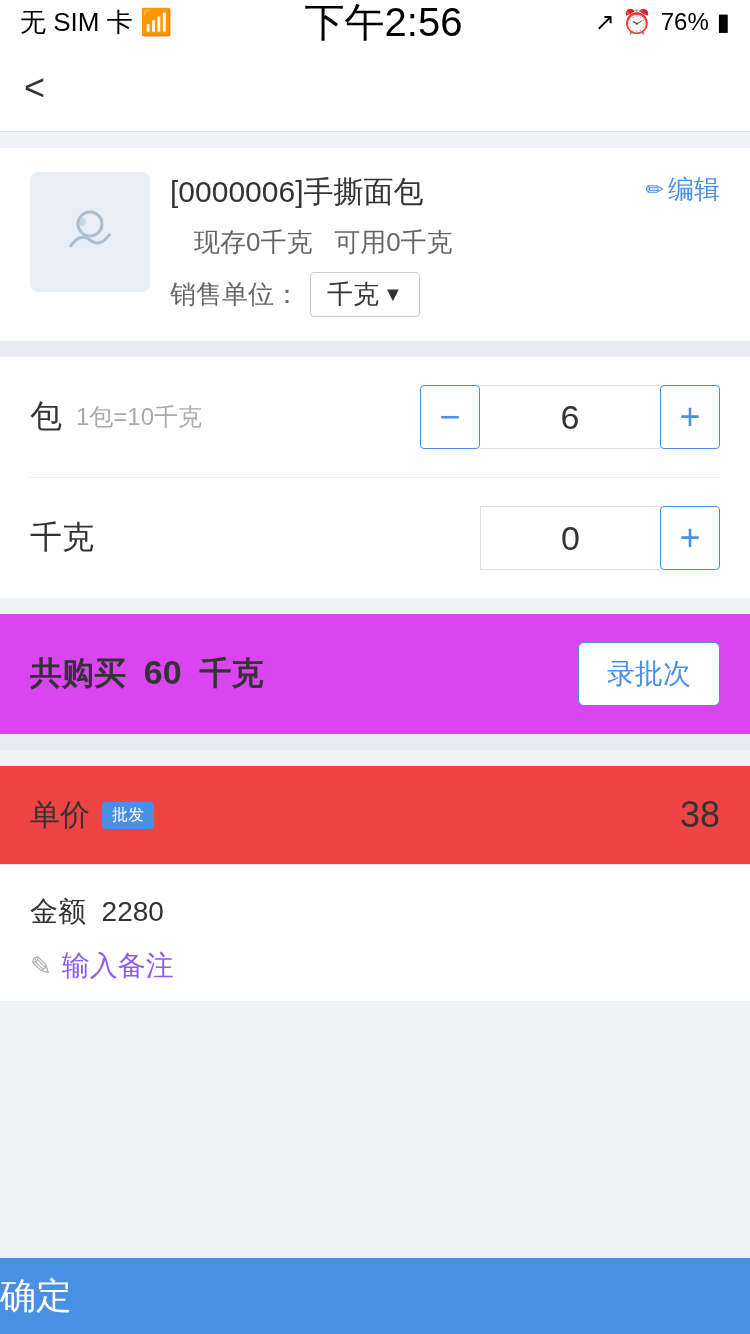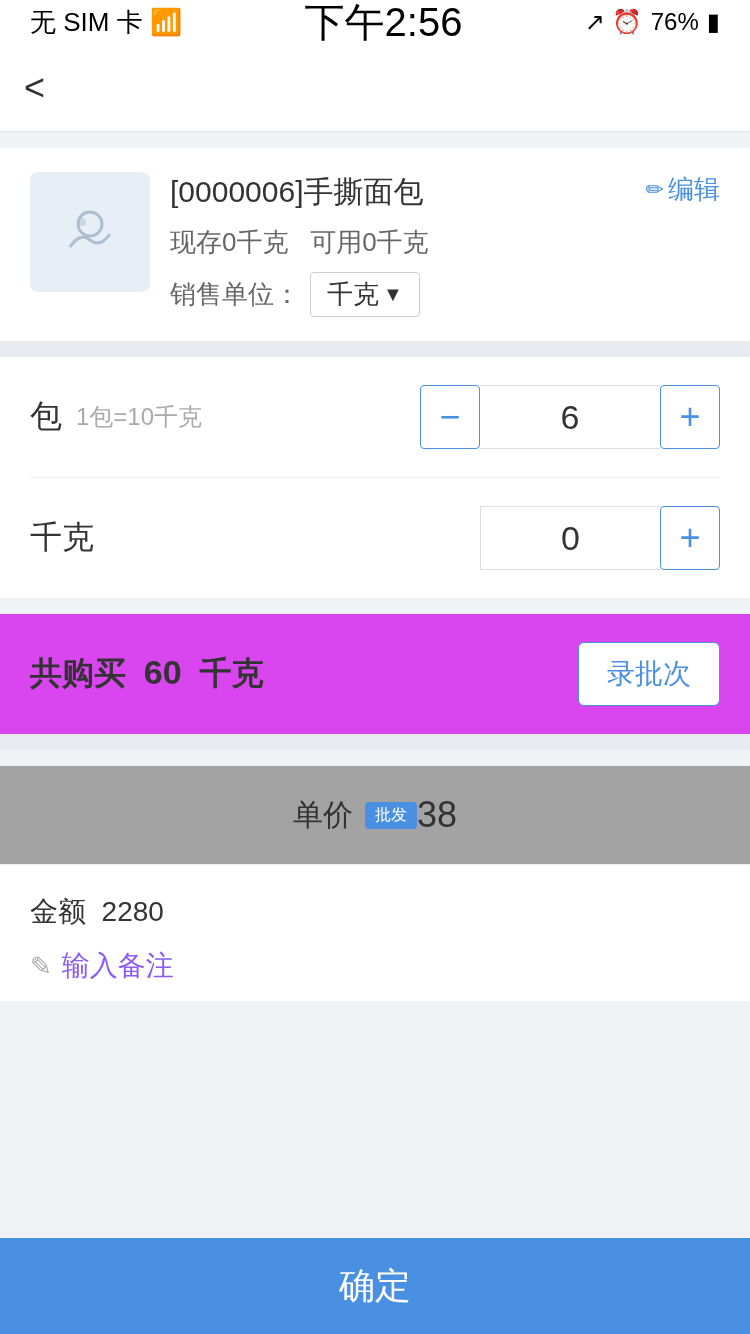--- a/index.html
+++ b/index.html
@@ -14,21 +14,21 @@
     }
 
     
     .status-bar {
       width: 100%;
       height: 44px;
       background: #fff;
       display: flex;
       align-items: center;
       justify-content: space-between;
-      padding: 0 30px;
+      padding: 0 20px;
       font-size: 28px;
       color: #000;
     }
     .status-left { font-size: 26px; }
     .status-center { font-size: 40px; font-weight: 500; }
     .status-right { display: flex; align-items: center; gap: 8px; font-size: 24px; }
 
     
     .nav-bar {
       width: 100%;
@@ -77,20 +77,21 @@
     .product-name {
       font-size: 30px;
       color: #333;
       font-weight: 500;
       margin-bottom: 12px;
     }
     .product-stock {
       font-size: 26px;
       color: #666;
       margin-bottom: 12px;
+      margin-left: 24px;
     }
     .product-unit {
       font-size: 26px;
       color: #666;
       display: flex;
       align-items: center;
       gap: 10px;
     }
     .unit-select {
       border: 1px solid #ccc;
@@ -198,26 +199,26 @@
       color: #4a90e2;
       background: #fff;
       padding: 12px 28px;
       border-radius: 6px;
       font-size: 28px;
       cursor: pointer;
     }
 
     
     .price-section {
-      background: #a3a3a3;
+      background: #ef4444;
       padding: 28px 30px;
       margin-top: 16px;
       display: flex;
       align-items: center;
-      justify-content: center;
+      justify-content: space-between;
       border-bottom: 1px solid #eee;
     }
     .price-label {
       font-size: 30px;
       color: #333;
       display: flex;
       align-items: center;
       gap: 12px;
     }
     .badge-pifa {
@@ -265,25 +266,24 @@
       font-size: 28px;
     }
     .pencil-icon { font-size: 26px; }
 
     
     .footer {
       position: fixed;
       bottom: 0;
       left: 0;
       width: 750px;
-      height: 96px;
+      height: 76px;
       background: #4a90e2;
       display: flex;
       align-items: center;
-      justify-content: center;
       cursor: pointer;
     }
     .footer-btn {
       color: #fff;
       font-size: 36px;
       font-weight: 500;
     }
 
     
     .main-content {

